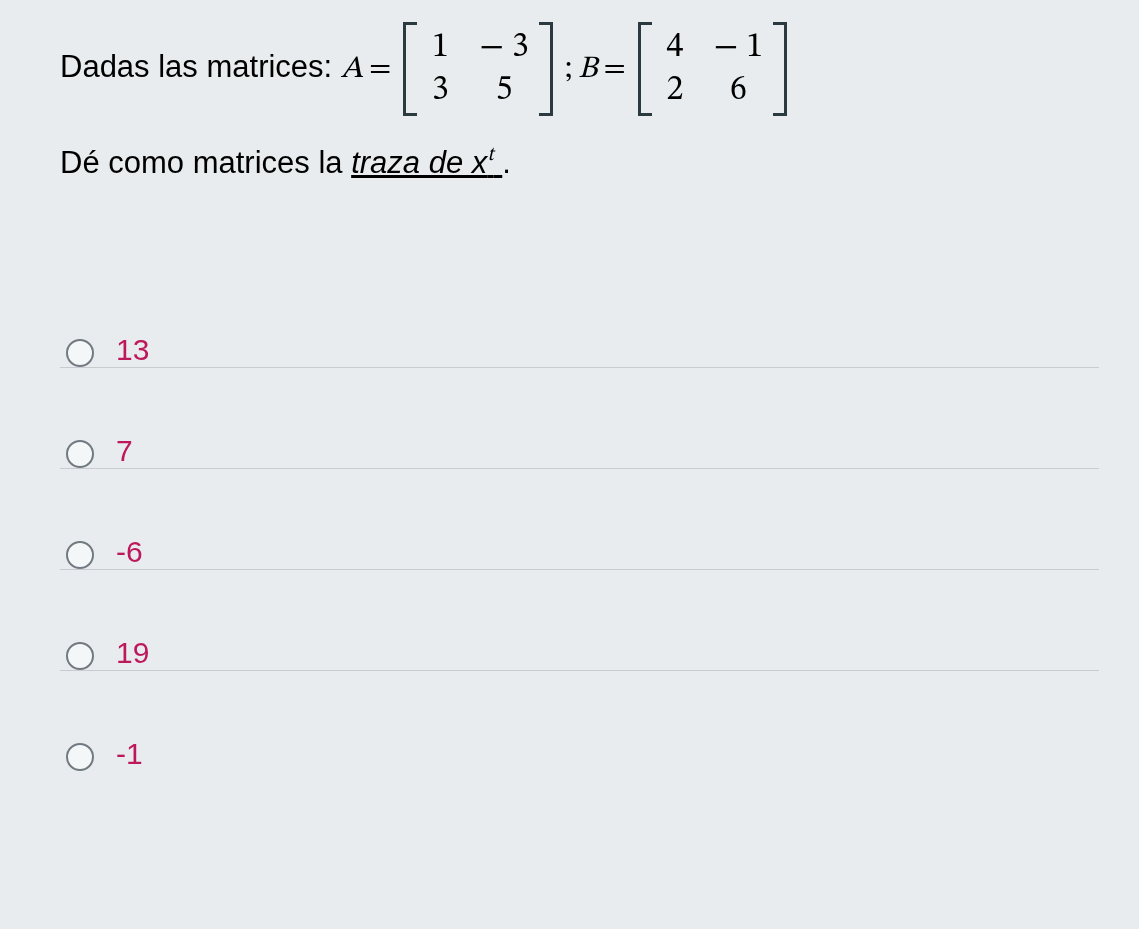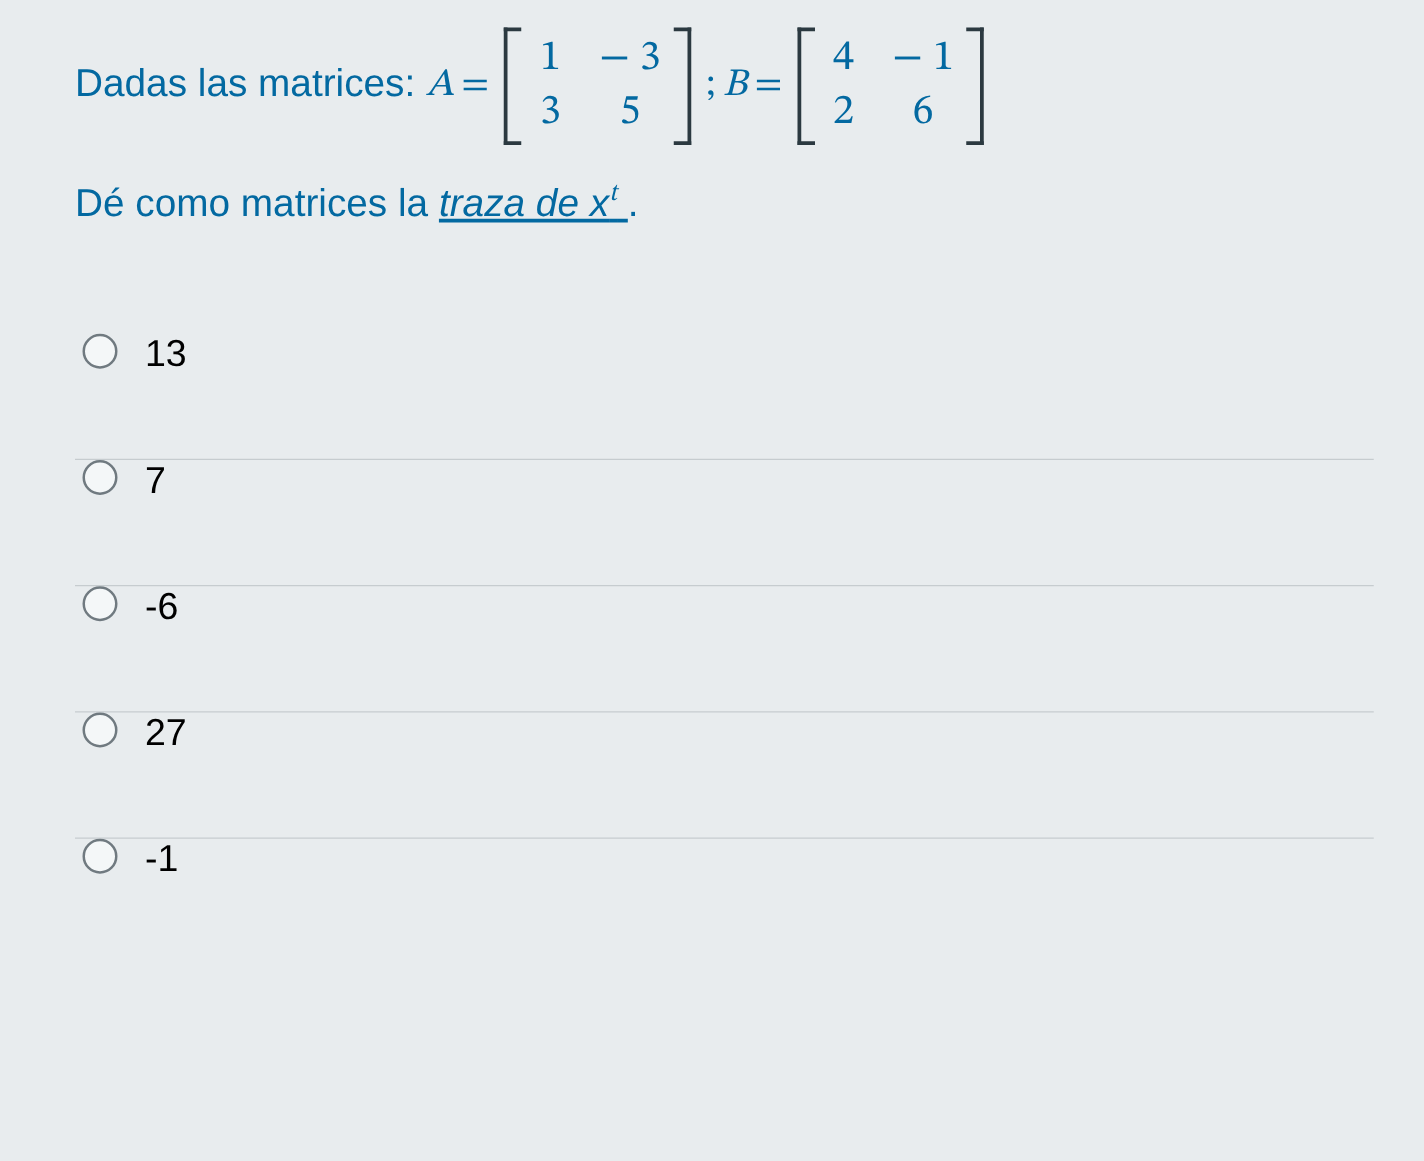--- a/index.html
+++ b/index.html
@@ -11,21 +11,21 @@
     font-family: "Segoe UI", Arial, sans-serif;
     color: #2b3940;
     overflow: hidden;
   }
   .page {
     padding: 22px 40px 0 60px;
   }
   .question {
     font-size: 31px;
     line-height: 1.9;
-    color: #0369a1;
+    color: #000000;
   }
   .mathline {
     white-space: nowrap;
   }
   .math {
     font-family: "Cambria Math", "STIX Two Math", "Times New Roman", serif;
     font-style: italic;
   }
   .mathn {
     font-family: "Cambria Math", "STIX Two Math", "Times New Roman", serif;
@@ -65,27 +65,27 @@
     position: relative;
     top: -0.1em;
   }
   .italic-traza { font-style: italic; text-decoration: underline; }
 
   .options {
     margin-top: 74px;
   }
   .option {
     display: flex;
-    align-items: flex-start;
+    align-items: flex-end;
     height: 100px;
     border-bottom: 1px solid #c6cccf;
     padding-left: 6px;
     cursor: pointer;
     font-size: 30px;
-    color: #000000;
+    color: #be185d;
   }
   .option:last-child { border-bottom: none; }
   .radio {
     width: 28px;
     height: 28px;
     border: 2px solid #707a80;
     border-radius: 50%;
     margin-right: 22px;
     flex: 0 0 auto;
     box-sizing: border-box;
@@ -157,21 +157,21 @@
     <div class="option">
       <span class="radio"></span>
       <span class="opt-label">7</span>
     </div>
     <div class="option">
       <span class="radio"></span>
       <span class="opt-label">-6</span>
     </div>
     <div class="option">
       <span class="radio"></span>
-      <span class="opt-label">27</span>
+      <span class="opt-label">19</span>
     </div>
     <div class="option">
       <span class="radio"></span>
       <span class="opt-label">-1</span>
     </div>
   </div>
 
 </div>
 
 </body></html>

